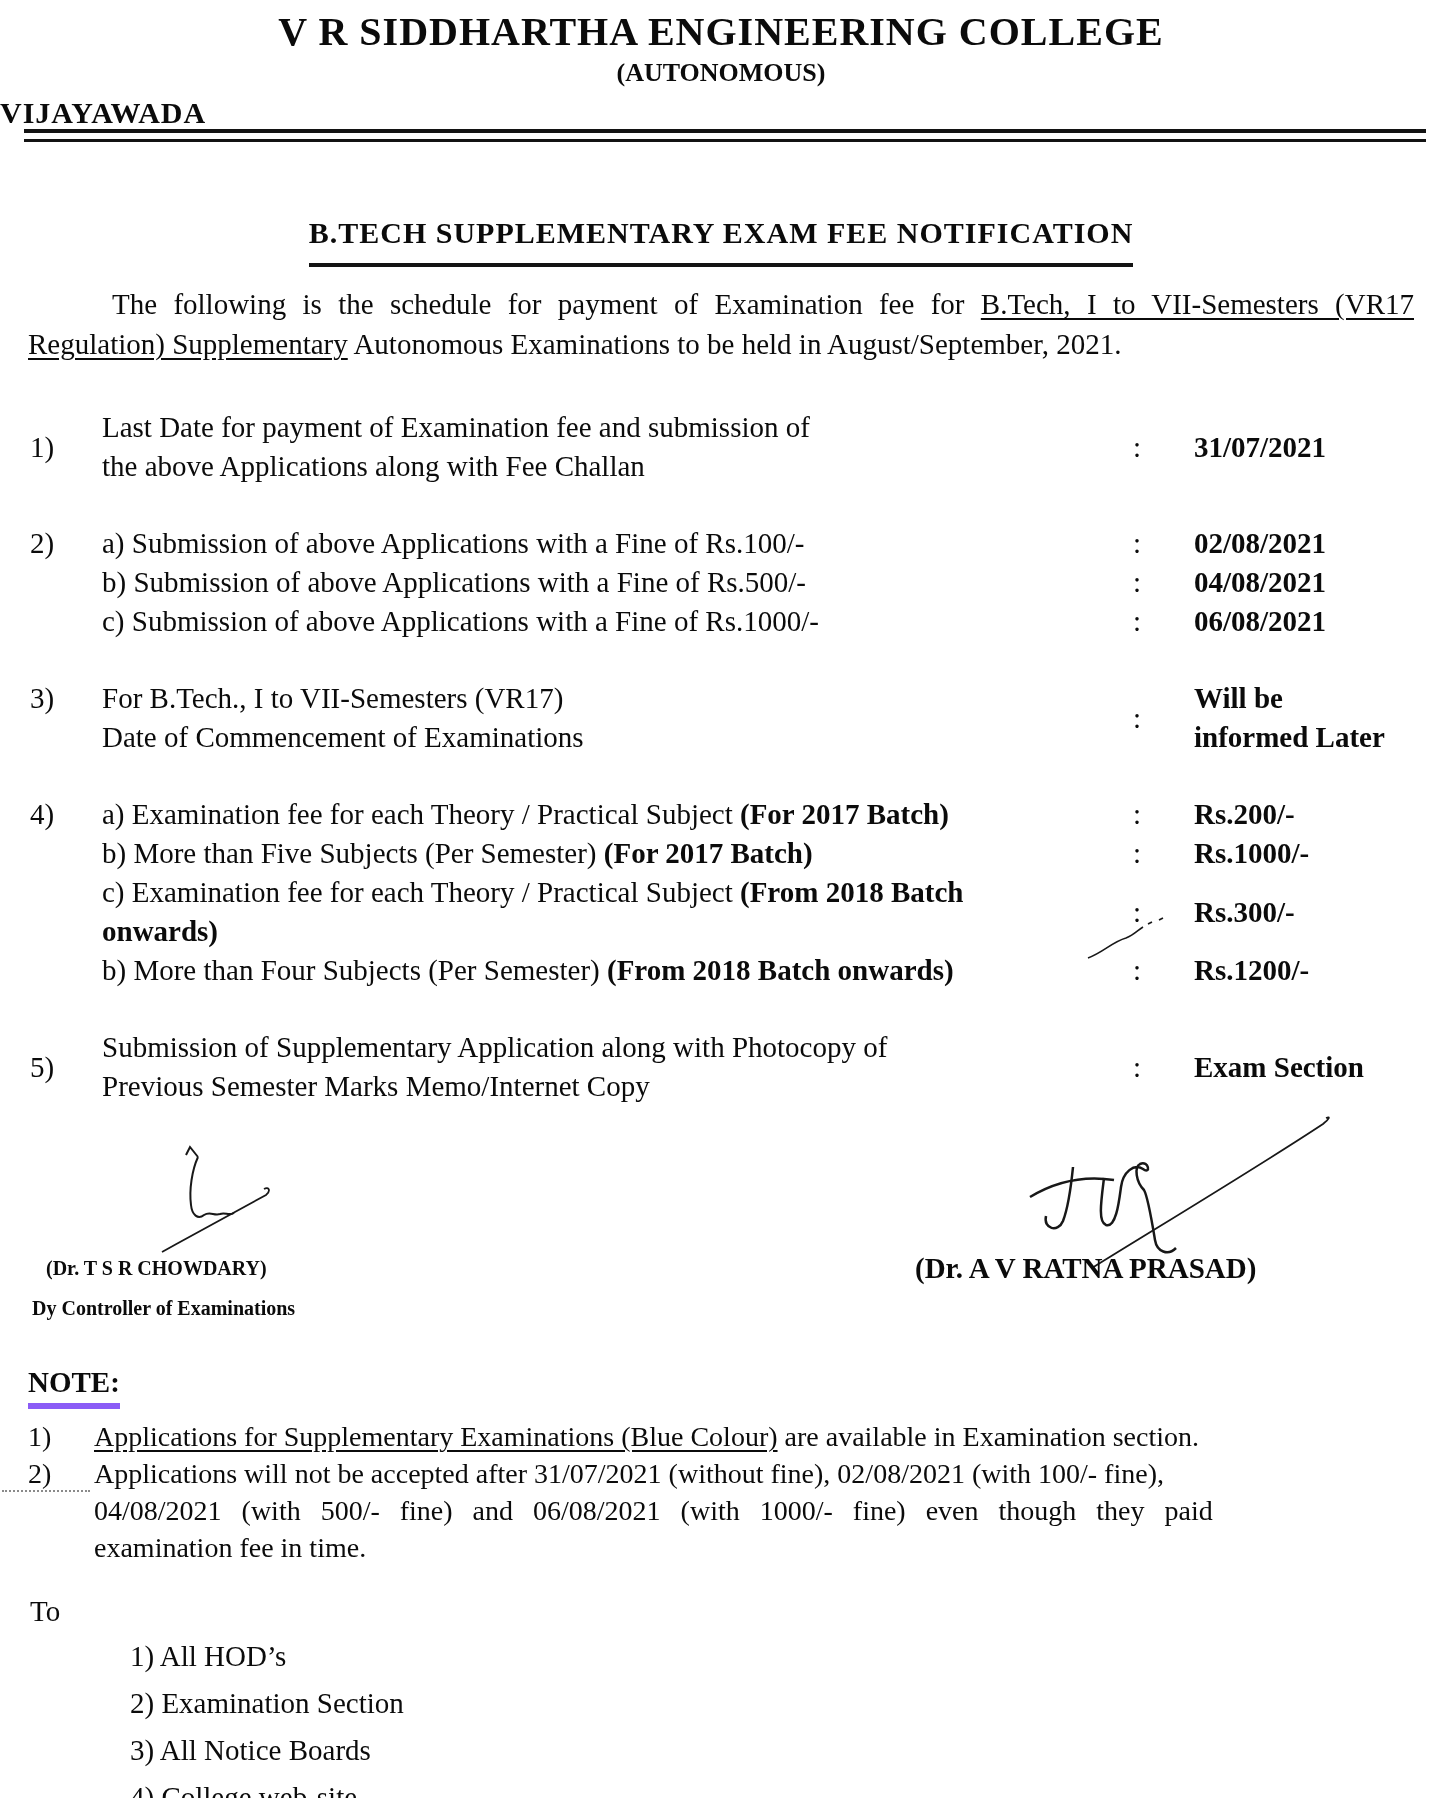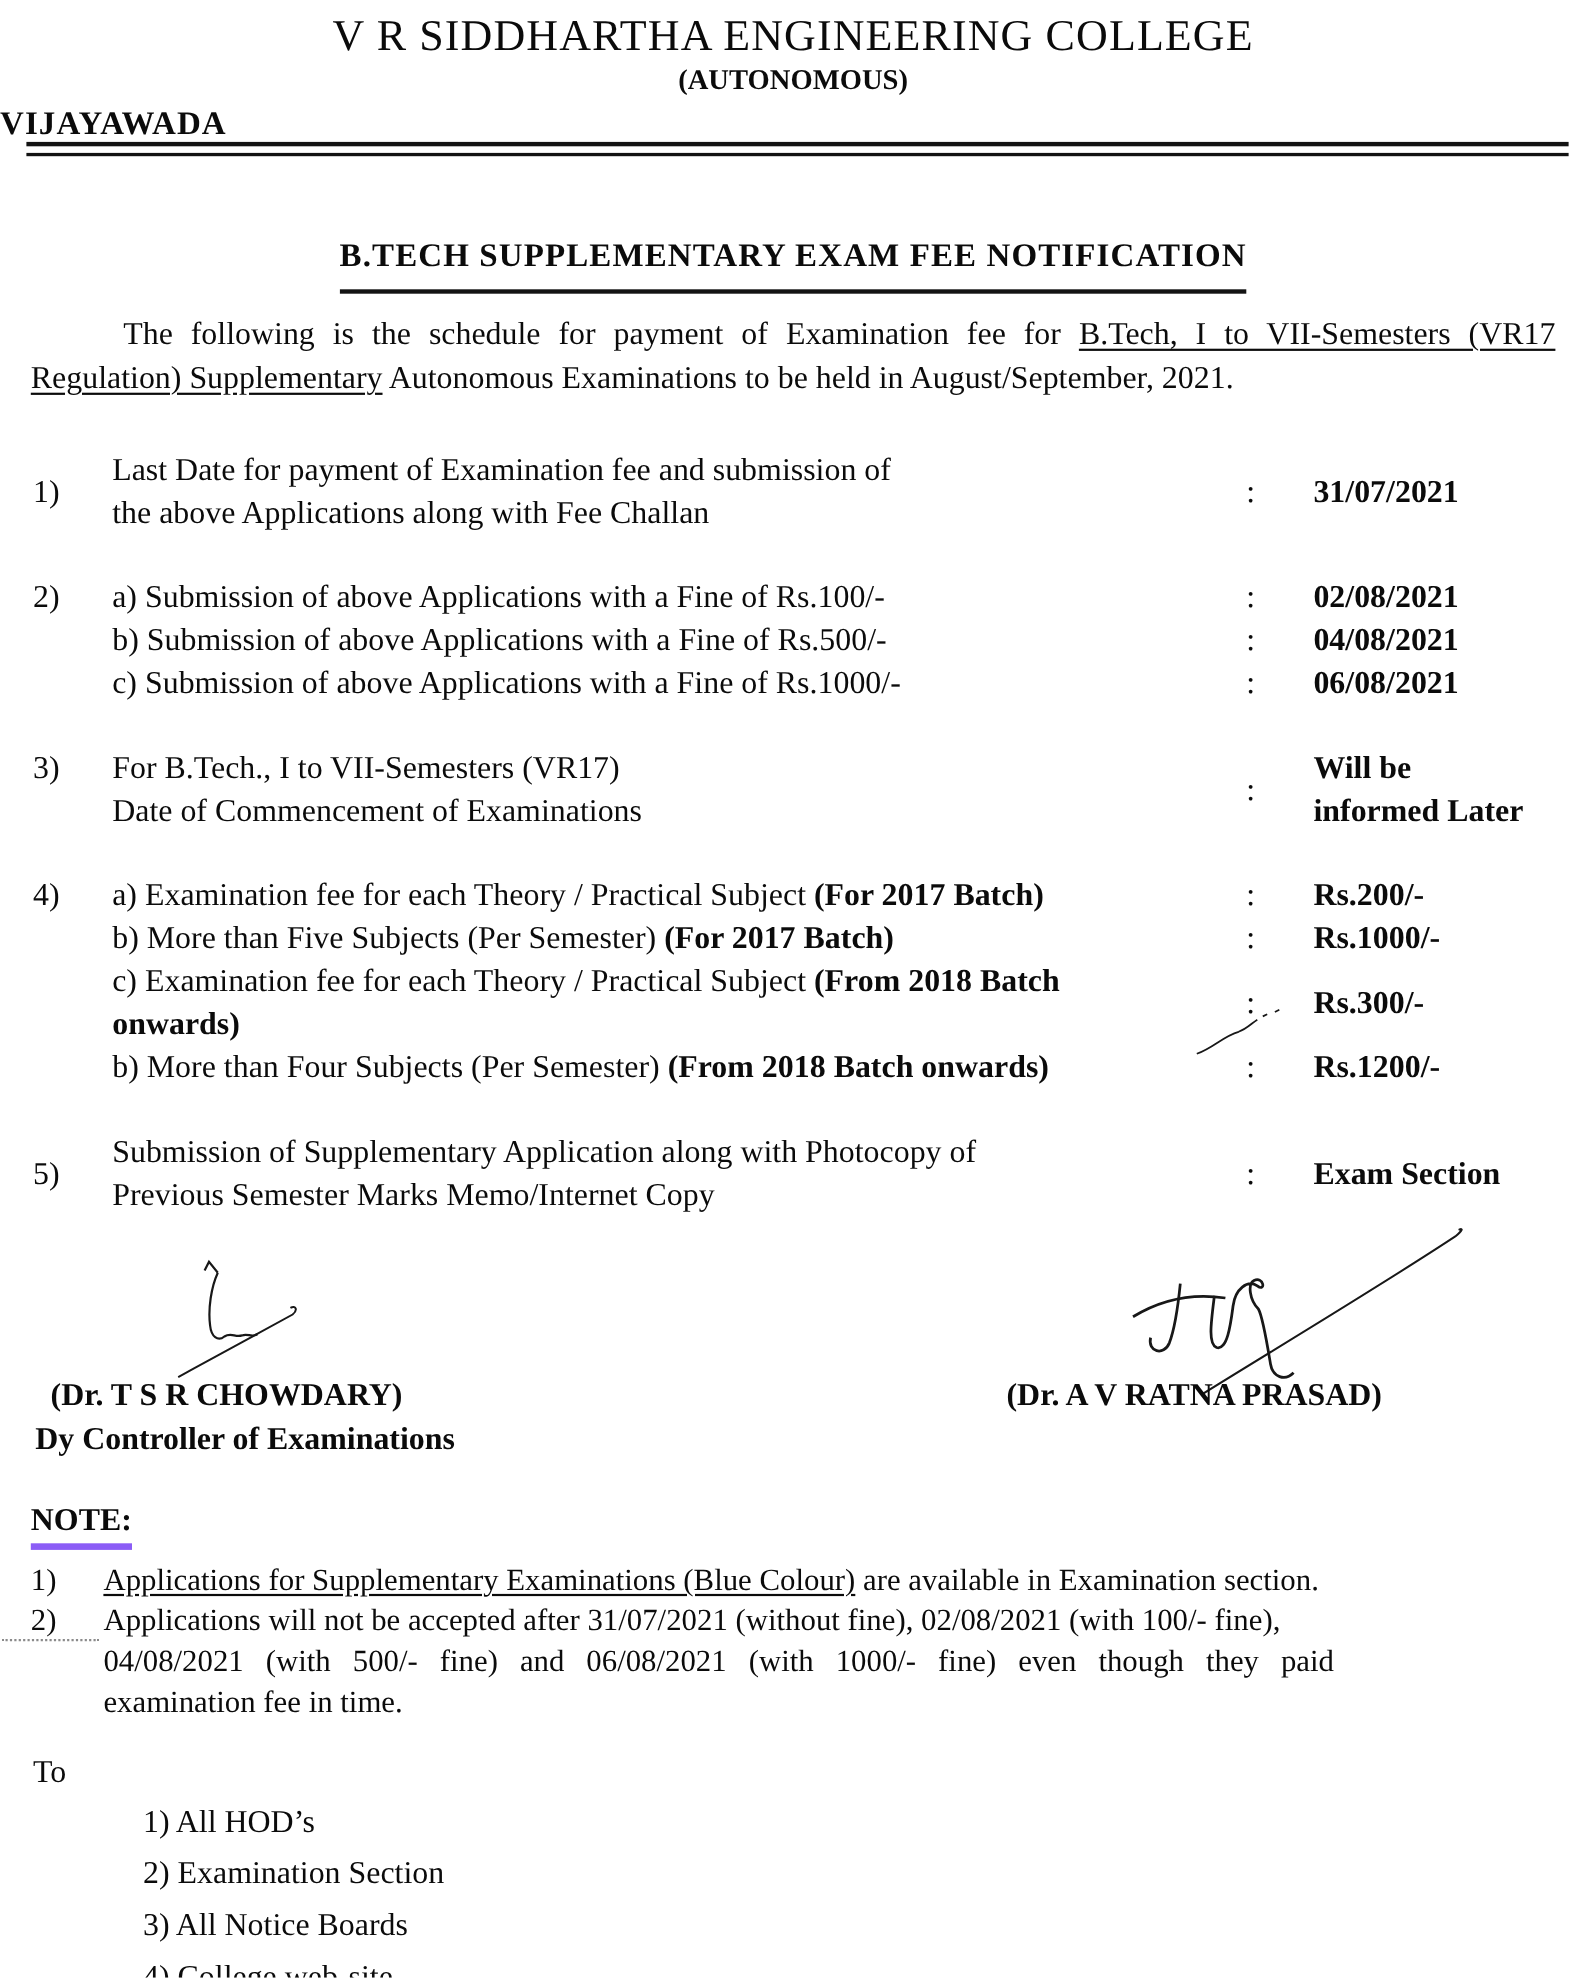--- a/index.html
+++ b/index.html
@@ -6,21 +6,21 @@
   .page{
     position:relative;
     width:1442px;height:1798px;
     background:#ffffff;
     font-family:"Liberation Serif", serif;
     color:#0b0b0b;
     overflow:hidden;
   }
   
   .college-name{position:absolute;top:8px;left:0;width:100%;text-align:center;
-    font-size:40px;font-weight:normal;letter-spacing:1px;}
+    font-size:40px;font-weight:bold;letter-spacing:1px;}
   .autonomous{position:absolute;top:58px;left:0;width:100%;text-align:center;
     font-size:26px;font-weight:bold;}
   .city{position:absolute;top:96px;left:0;width:100%;
     font-size:30px;font-weight:bold;letter-spacing:1px;}
   .double-rule{position:absolute;top:129px;left:24px;right:16px;height:6px;
     border-top:4px solid #131313;border-bottom:3px solid #131313;}
   .ref-row{position:absolute;top:146px;left:28px;right:104px;
     display:flex;justify-content:space-between;font-size:29px;}
   
   .doc-title-wrap{position:absolute;top:216px;left:0;width:100%;text-align:center;}
@@ -37,21 +37,21 @@
   .srow.vcenter .num{align-self:center;}
   .entries{flex:1;}
   .entry{display:grid;grid-template-columns:1000px 70px 1fr;align-items:center;}
   .lbl{white-space:pre-line;}
   .lbl b{font-weight:bold;white-space:pre-line;}
   .colon{text-align:center;}
   .val{font-weight:bold;white-space:pre-line;padding-left:22px;}
   
   .sig-left-svg{position:absolute;top:1095px;left:140px;}
   .sig-right-svg{position:absolute;top:1072px;left:1018px;}
-  .signer-left{position:absolute;top:1248px;left:32px;font-weight:bold;font-size:29px;line-height:40px;}
+  .signer-left{position:absolute;top:1248px;left:32px;font-weight:bold;font-size:20px;line-height:40px;}
   .signer-left .sig-name{padding-left:14px;}
   .signer-right{position:absolute;top:1248px;left:915px;width:430px;
     font-weight:bold;font-size:29px;line-height:40px;}
   .signer-right .sig-role{text-align:center;}
   
   .note{position:absolute;top:1364px;left:28px;right:30px;font-size:28px;line-height:37px;}
   .note-heading{display:inline-block;font-size:29px;font-weight:bold;
     border-bottom:6px solid #8b5cf6;padding-bottom:2px;margin-bottom:9px;}
   .note-item{display:grid;grid-template-columns:66px 1fr;}
   .stretch{word-spacing:13px;}

